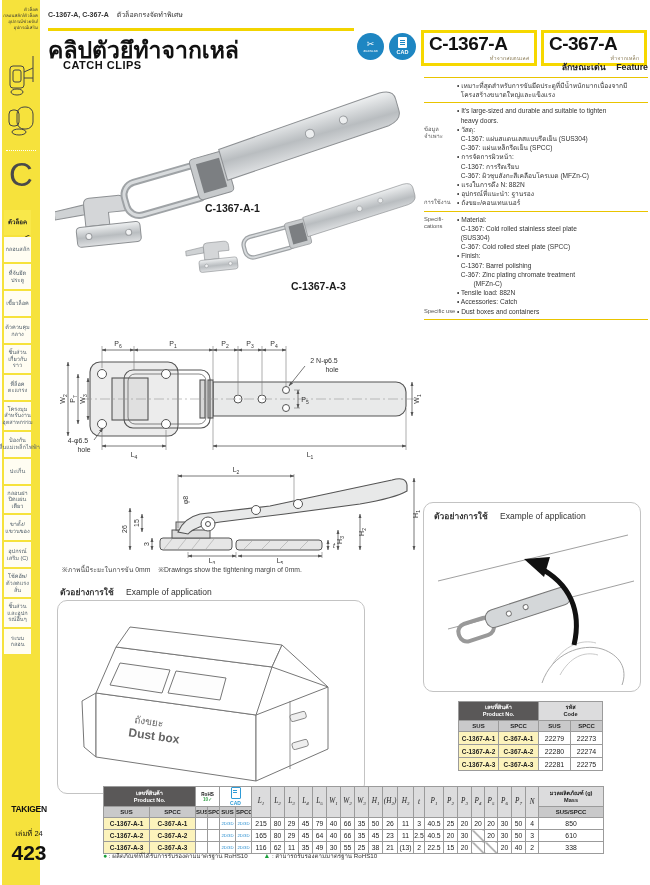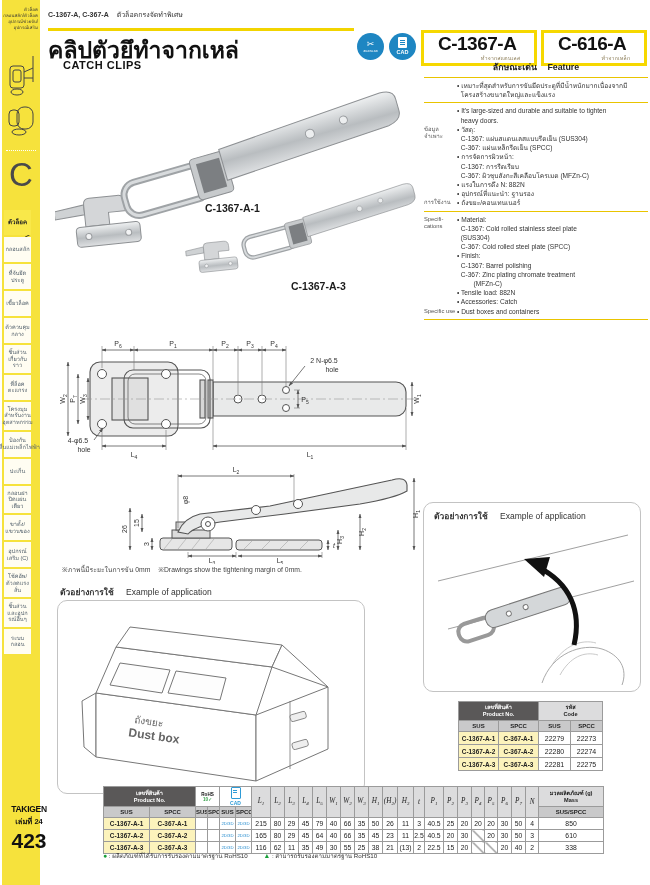--- a/index.html
+++ b/index.html
@@ -16,45 +16,45 @@
   .sb-c{position:absolute;top:156px;left:0;width:38px;text-align:center;font-size:33px;color:#4a4a4a;
         font-family:"Liberation Sans",sans-serif}
   .fasteners{position:absolute;top:210px;left:29px;font-size:6.5px;font-weight:bold;color:#222;
              transform:rotate(90deg);transform-origin:left top;white-space:nowrap;letter-spacing:.5px}
   .sb-menu{position:absolute;top:210px;left:2px;width:27px}
   .sb-item{background:#fffdf2;color:#52606c;font-size:5.6px;line-height:6.6px;text-align:center;
            padding:4px 1px;margin-bottom:2px;min-height:17px;display:flex;align-items:center;justify-content:center}
   .sb-item.active{background:#f9e84a;color:#222;font-weight:bold;font-size:6.2px}
   .sb-logo{position:absolute;top:804px;left:8px;width:38px;text-align:center;color:#111}
   .sb-brand{font-size:8.5px;font-weight:900;letter-spacing:-.3px}
-  .sb-vol{font-size:7.5px;font-weight:bold;margin-top:1px}
+  .sb-vol{font-size:7.5px;font-weight:normal;margin-top:13px}
   .sb-page{font-size:21px;font-weight:900;margin-top:2px}
 
   
   .crumb{position:absolute;left:48px;top:9px;font-size:7px;color:#333}
   .crumb b{font-weight:bold;margin-right:6px}
   .goldline{position:absolute;left:48px;top:28px;width:306px;height:2.5px;background:#f2d400}
   .title{position:absolute;left:48px;top:32px;font-size:23px;font-weight:800;color:#111;letter-spacing:0}
   .subtitle{position:absolute;left:63px;top:59px;font-size:11px;font-weight:800;color:#111;letter-spacing:.5px}
   .badge{position:absolute;width:27px;height:27px;border-radius:50%;background:#1e86c2;color:#fff;
          display:flex;flex-direction:column;align-items:center;justify-content:center;line-height:1}
   .badge .g1{font-size:9px}
   .badge .g2{font-size:3.5px;margin-top:1px}
   .badge .doc{width:9px;height:11px;background:#fff;border-radius:1px;position:relative;margin-bottom:1px}
   .badge .doc:after{content:"";position:absolute;left:2px;top:3px;width:5px;height:1px;background:#1e86c2;
                     box-shadow:0 2px 0 #1e86c2,0 4px 0 #1e86c2}
   .badge .g3{font-size:5.5px;font-weight:bold;margin-top:1px}
   .codebox{position:absolute;height:36px;border:3px solid #f6d800;background:#fff;box-sizing:border-box;
-           display:flex;flex-direction:column;justify-content:center;padding:0 14px}
+           display:flex;flex-direction:column;justify-content:center;padding:0 5px}
   .codebox .cb-code{font-size:19px;font-weight:800;color:#111;line-height:1;letter-spacing:-.5px}
   .codebox .cb-sub{font-size:5.5px;color:#8a7b55;text-align:right;margin-top:1px}
 
   
   .feature{position:absolute;left:424px;top:60px;width:224px}
-  .f-head{text-align:center;font-size:8.8px;font-weight:bold;color:#222;
+  .f-head{text-align:right;font-size:8.8px;font-weight:bold;color:#222;
           border-bottom:1.5px solid #e9c400;padding-bottom:3px;margin-bottom:3px}
   .f-head .en{margin-left:8px}
   .f-sec{display:flex;align-items:flex-start}
   .f-label{width:33px;flex:none;font-size:5.8px;line-height:7px;color:#555;padding-top:1px}
   .f-lines{flex:1;font-size:6.6px;line-height:9.2px;color:#333;white-space:pre-wrap}
   .f-div{border-bottom:1.5px solid #e9c400;margin:3px 0}
 
   
   svg text{font-family:"Liberation Sans",sans-serif}
   .note{position:absolute;left:62px;top:564px;font-size:6.8px;color:#444}
@@ -161,21 +161,21 @@
   </div>
   <div class="badge" style="left:389px;top:33px">
     <span class="doc"></span>
     <span class="g3">CAD</span>
   </div>
   <div class="codebox" style="left:421px;top:30px;width:116px">
     <div class="cb-code">C-1367-A</div>
     <div class="cb-sub">ทำจากสแตนเลส</div>
   </div>
   <div class="codebox" style="left:541px;top:30px;width:106px">
-    <div class="cb-code">C-616-A</div>
+    <div class="cb-code">C-367-A</div>
     <div class="cb-sub">ทำจากเหล็ก</div>
   </div>
 
   <svg class="abs" style="left:55px;top:82px" width="368" height="252" viewBox="0 0 368 252">
     <defs>
       <linearGradient id="met" x1="0" y1="0" x2="0" y2="1">
         <stop offset="0" stop-color="#eff1f2"></stop>
           <stop offset=".55" stop-color="#b9bdc0"></stop>
           <stop offset="1" stop-color="#dfe1e3"></stop>
       </linearGradient>

